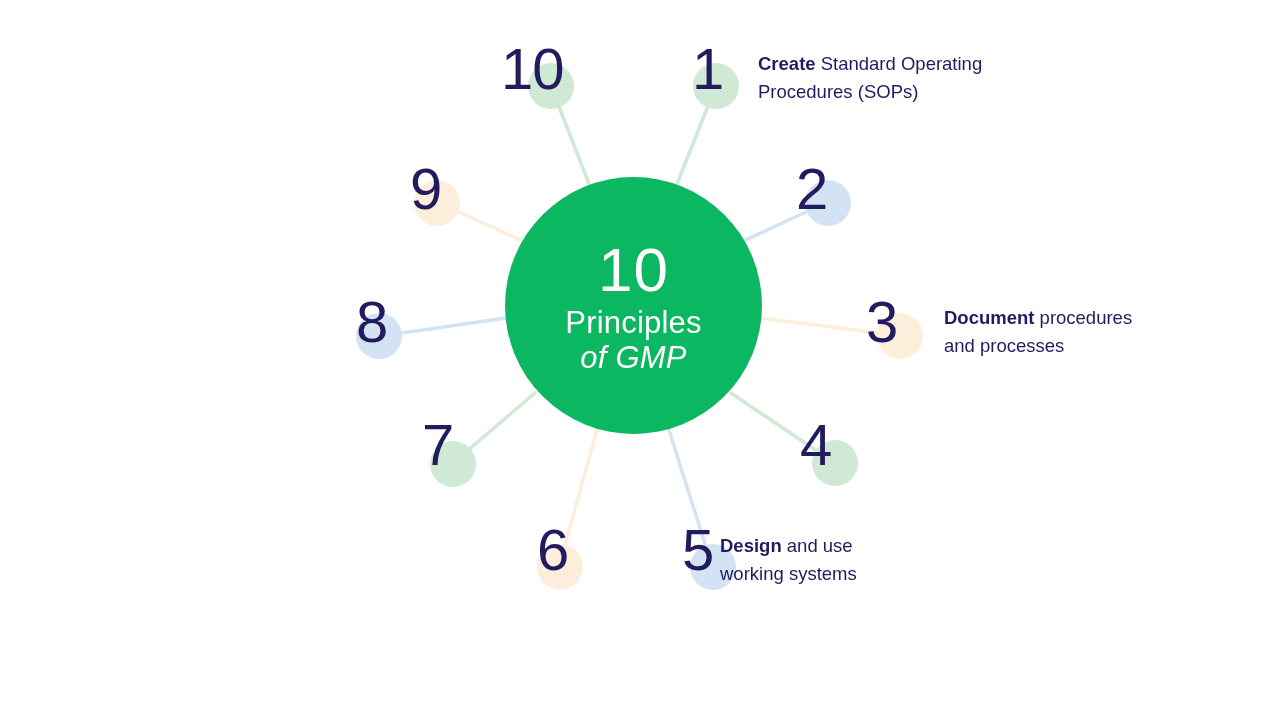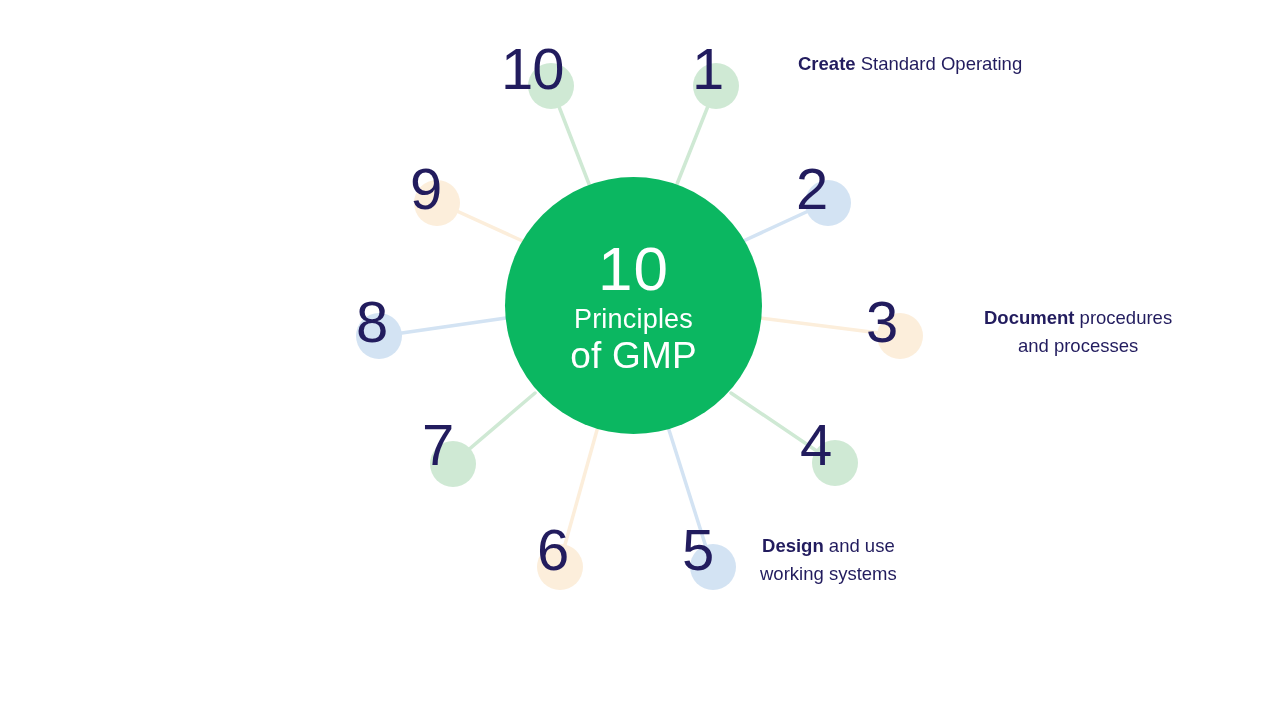--- a/index.html
+++ b/index.html
@@ -21,22 +21,22 @@
     left:505px;top:177px;
     width:257px;height:257px;
     border-radius:50%;
     background:#0bb761;
     display:flex;flex-direction:column;
     align-items:center;justify-content:center;
     color:#ffffff;
     line-height:1.0;
   }
   .hub-num{font-size:62px;font-weight:400;letter-spacing:1px;margin-bottom:6px;}
-  .hub-l1{font-size:27px;font-weight:400;letter-spacing:.2px;}
-  .hub-l2{font-size:37px;font-weight:400;letter-spacing:.2px;margin-top:4px;}
+  .hub-l1{font-size:31px;font-weight:400;letter-spacing:.2px;}
+  .hub-l2{font-size:31px;font-weight:400;letter-spacing:.2px;margin-top:4px;font-style:italic;}
 
   
   .node{position:absolute;}
   .dot{
     position:absolute;
     border-radius:50%;
     width:46px;height:46px;
   }
   .dot.green{background:#cfe9d4;}
   .dot.blue{background:#d3e3f3;}
@@ -54,21 +54,21 @@
   .num.big{font-size:58px;}
 
   .label{
     position:absolute;
     color:#221c5e;
     font-size:18.5px;
     line-height:1.52;
     white-space:nowrap;
   }
   .label b{font-weight:700;}
-  .label.right{text-align:center;margin-left:40px;}
+  .label.right{text-align:left;}
   .lbl-line{display:block;}
 
   
   .footer{position:absolute;left:0;bottom:0;width:1267px;height:60px;}
 </style>
 </head>
 <body>
 
 <div id="stage">
 
@@ -94,20 +94,21 @@
     <div class="hub-l2">of GMP</div>
   </div>
 
   <div class="node">
     <div class="dot green" style="left:693px;top:63px;"></div>
     <div class="num" style="left:692px;top:40px;">1</div>
     <div class="label right" style="left:758px;top:50px;">
       <span class="lbl-line">
         <b>Create</b><span> Standard Operating</span>
       </span>
+      <span class="lbl-line">Procedures (SOPs)</span>
     </div>
   </div>
 
   <div class="node">
     <div class="dot blue" style="left:805px;top:180px;"></div>
     <div class="num" style="left:796px;top:160px;">2</div>
     <div class="label right" style="left:872px;top:170px;">
     </div>
   </div>
 

